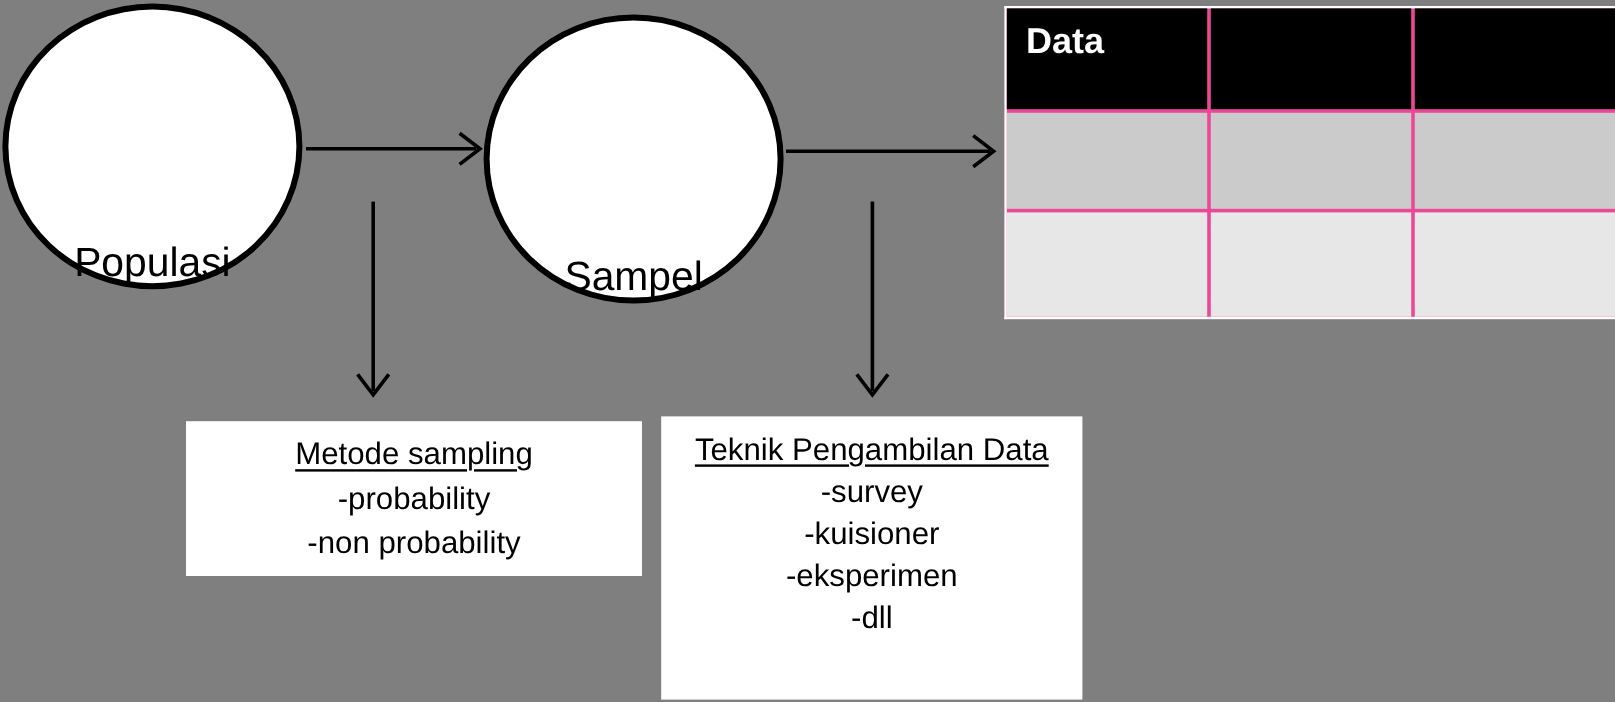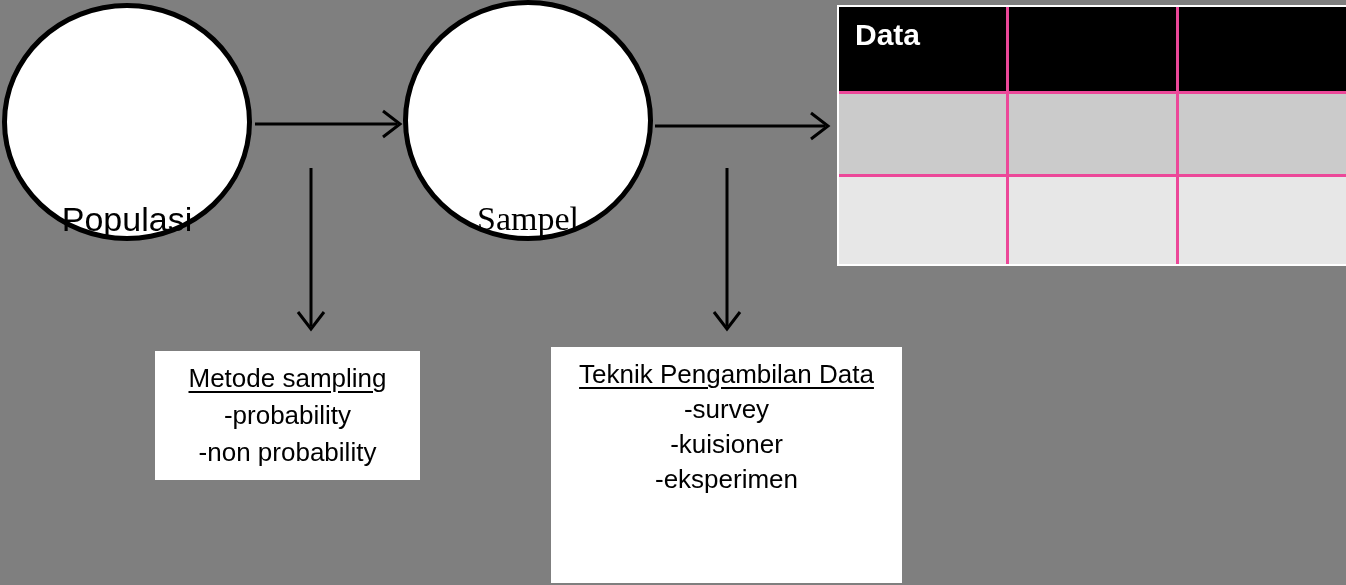--- a/index.html
+++ b/index.html
@@ -30,21 +30,21 @@
     background: #ffffff;
     border: 5px solid #000000;
     border-radius: 50%;
     display: flex;
     align-items: flex-end;
     justify-content: center;
     font-size: 34px;
     line-height: 1;
   }
   .node-populasi { left: 2px;   top: 3px; width: 250px; height: 238px; }
-  .node-sampel   { left: 403px; top: 0; width: 250px; height: 241px; font-family: Liberation Serif, serif; }
+  .node-sampel   { left: 403px; top: 12px; width: 250px; height: 241px; }
 
   .data-table {
     position: absolute;
     left: 837px;
     top: 5px;
     width: 509px;
     height: 261px;
     box-sizing: border-box;
     background: #ec4899;
     border: 2px solid #ffffff;
@@ -73,21 +73,21 @@
     background: #ffffff;
     text-align: center;
     font-size: 26px;
   }
   .note-box .box-title {
     text-decoration: underline;
     text-decoration-thickness: 2px;
     text-underline-offset: 4px;
   }
   .metode-box {
-    left: 155px; top: 351px; width: 265px; height: 129px;
+    left: 155px; top: 351px; width: 380px; height: 129px;
     padding-top: 9px; line-height: 37px;
   }
   .teknik-box {
     left: 551px; top: 347px; width: 351px; height: 236px;
     padding-top: 10px; line-height: 35px;
   }
 </style>
 </head>
 <body>
 
@@ -142,15 +142,16 @@
     <div class="box-title">Metode sampling</div>
     <div class="box-line">-probability</div>
     <div class="box-line">-non probability</div>
   </div>
 
   <div class="note-box teknik-box">
     <div class="box-title">Teknik Pengambilan Data</div>
     <div class="box-line">-survey</div>
     <div class="box-line">-kuisioner</div>
     <div class="box-line">-eksperimen</div>
+    <div class="box-line">-dll</div>
   </div>
 
 </div>
 
 </body></html>

